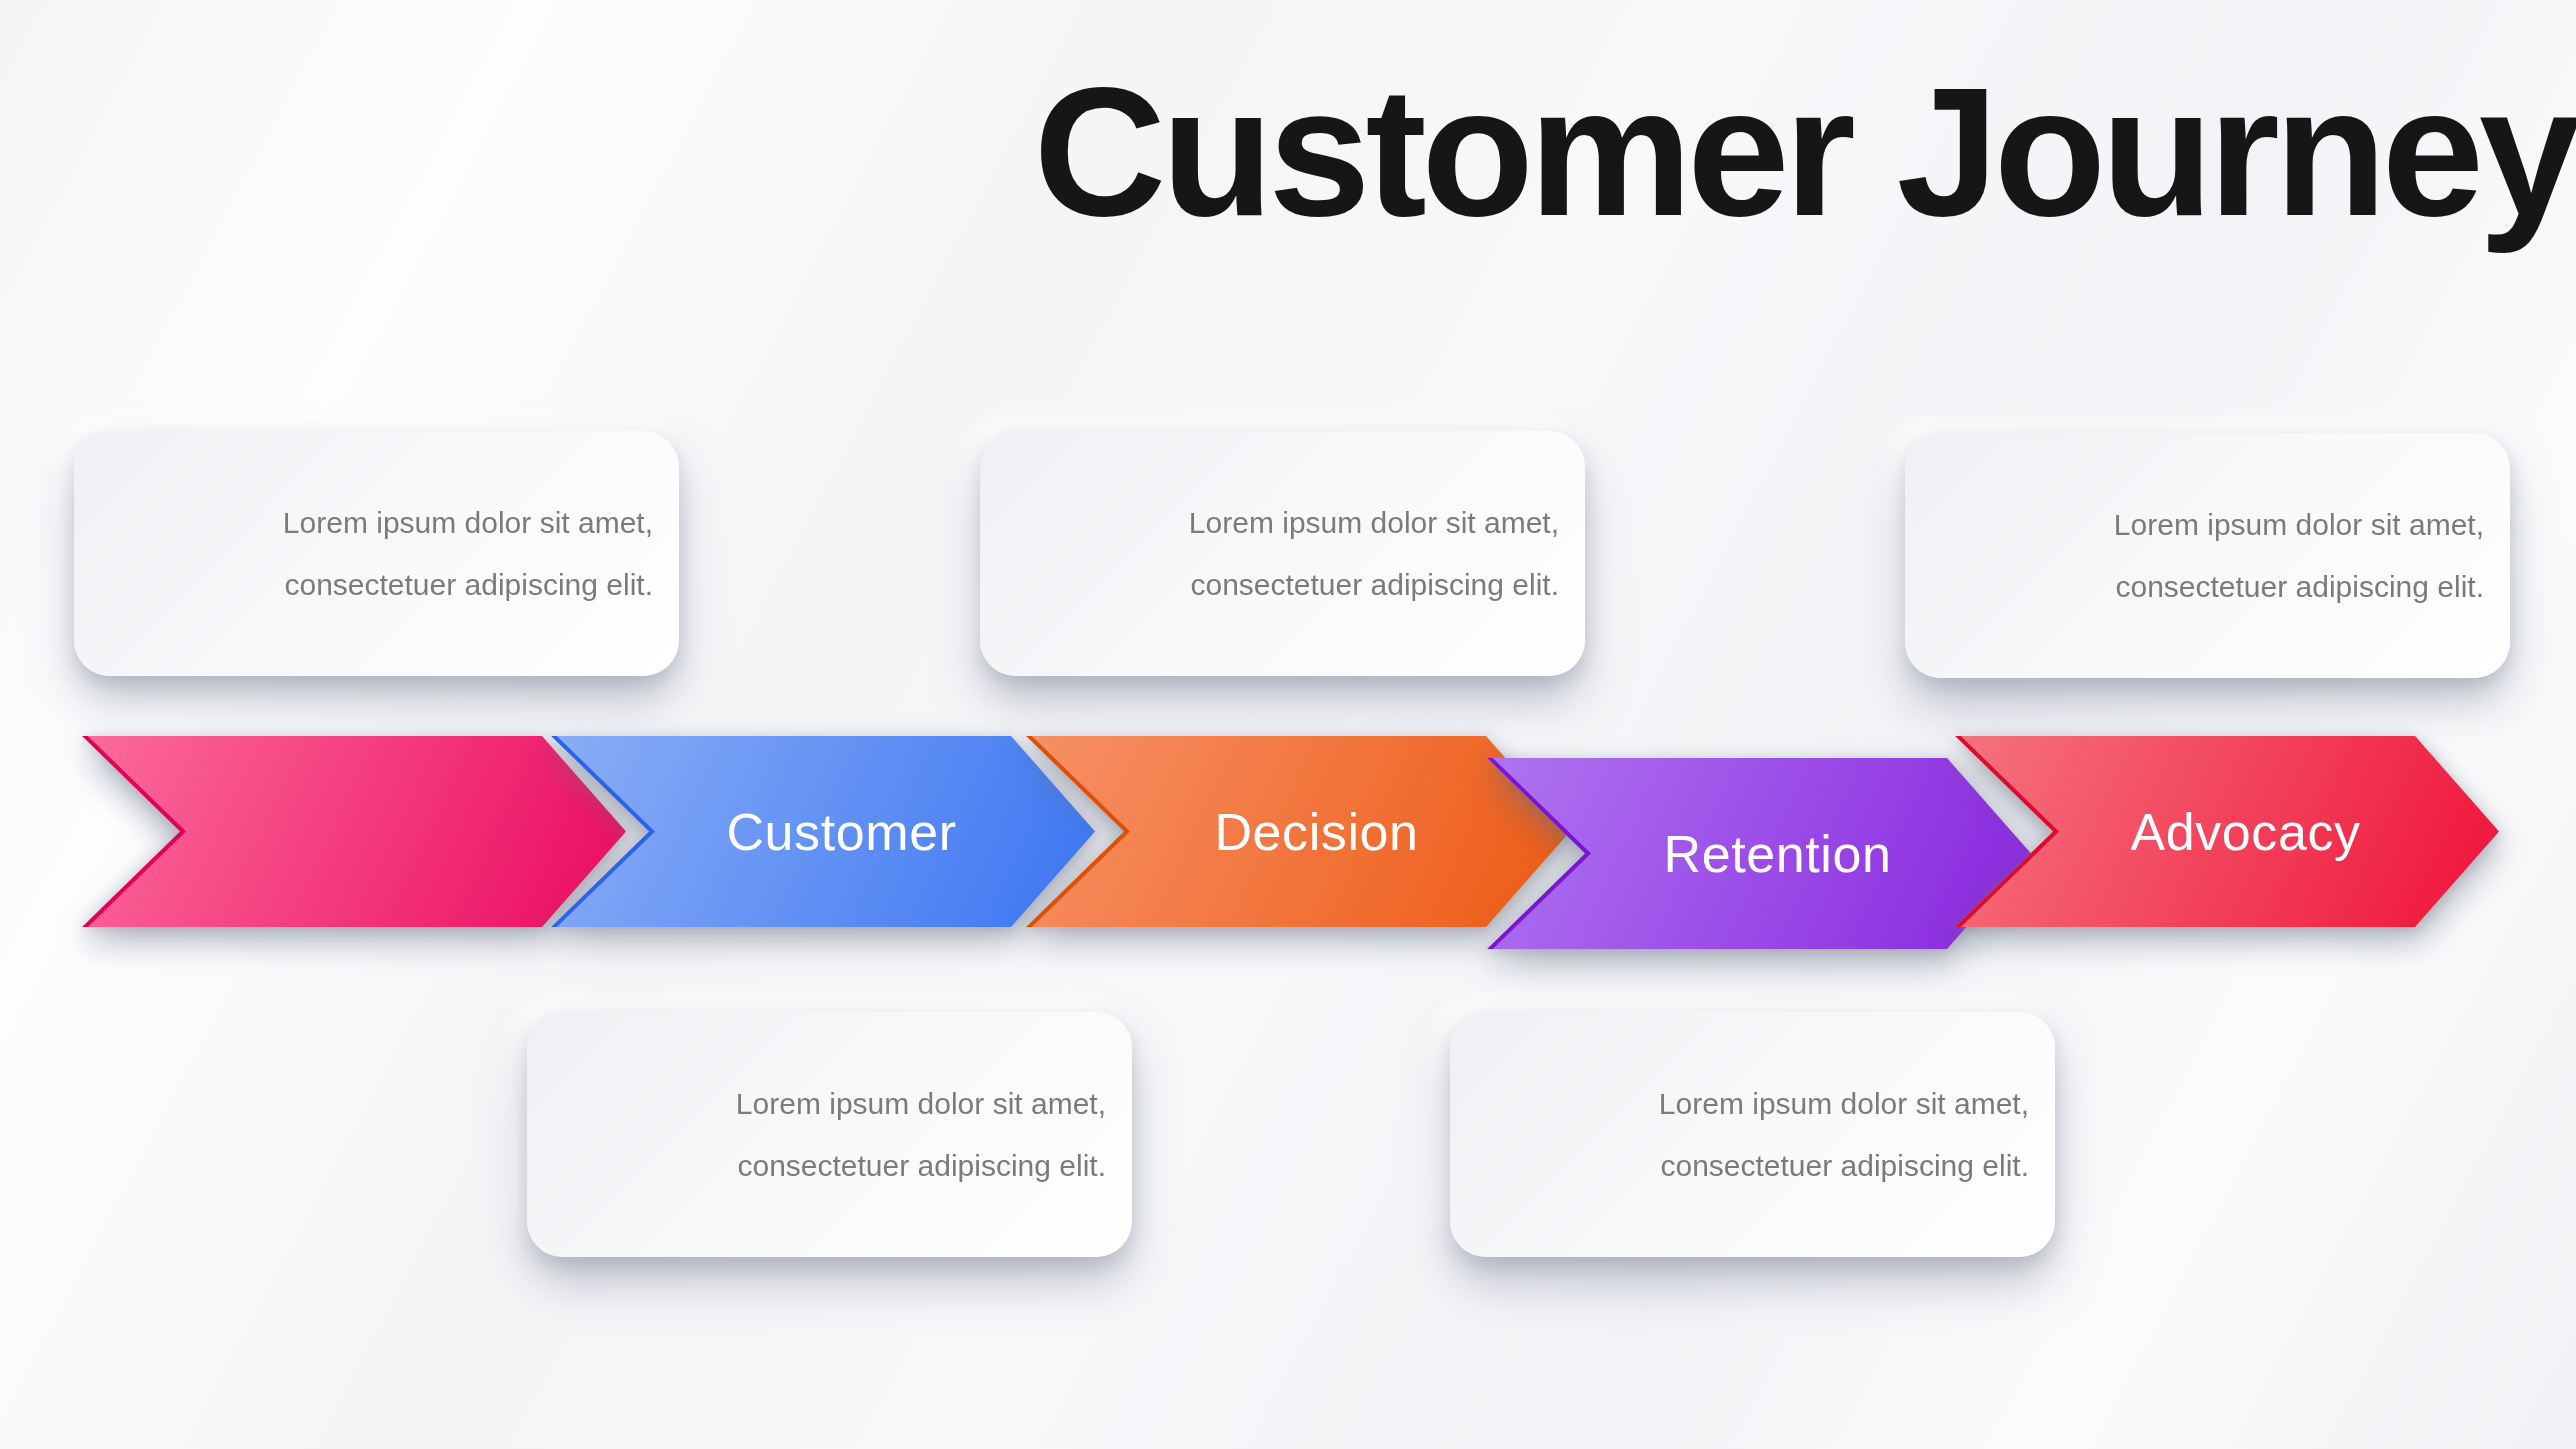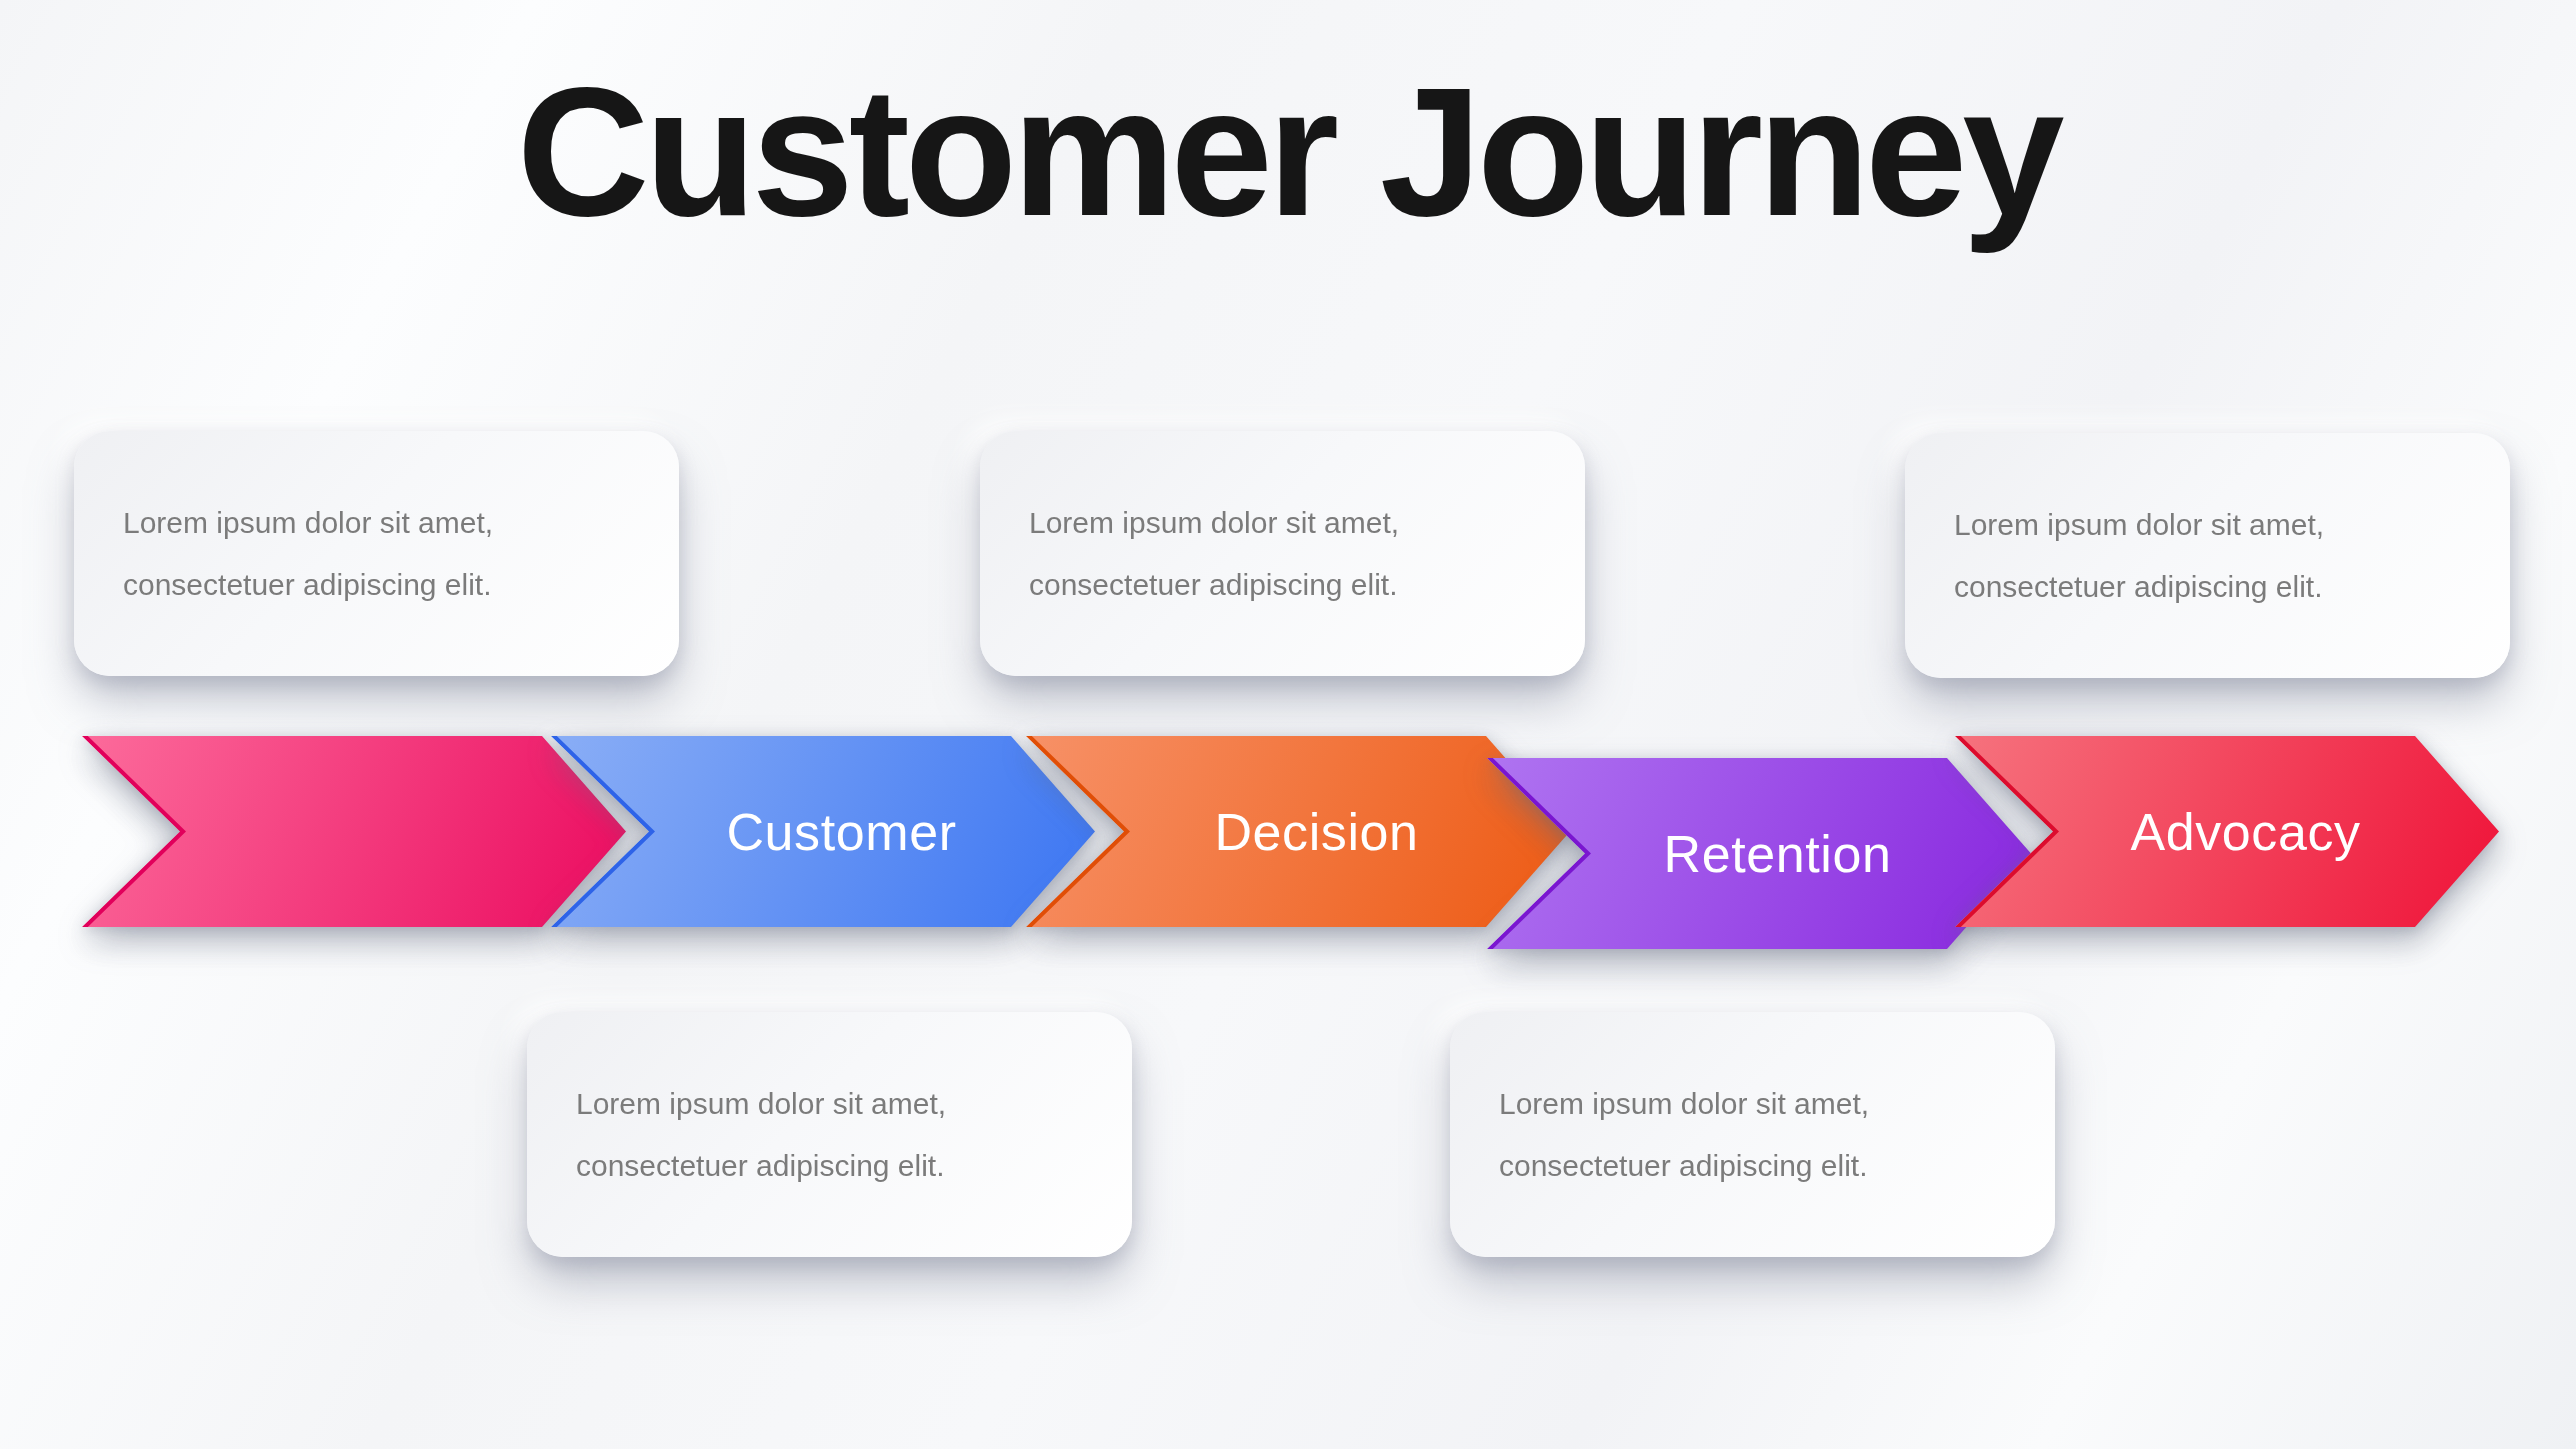--- a/index.html
+++ b/index.html
@@ -1,31 +1,30 @@
 <!DOCTYPE html>
 <html style="font-size:10.3px"><head>
 <meta charset="utf-8">
 <style>
-  * { margin:0; padding:0; box-sizing:border-box; }
+  * { margin:0; padding:0; box-sizing:border-box;text-align:right; }
   html,body {
     width:2576px; height:1449px;
     font-family:"Liberation Sans", sans-serif;
     overflow:hidden;
   }
   body {
     position:relative;
     background:
       linear-gradient(118deg, #f4f5f7 0%, #fcfdfe 16%, #f4f5f7 34%,
                       #f7f8fa 52%, #f2f3f6 70%, #fafbfc 84%, #eff1f4 100%);
   }
 
   
   .title {
     position:absolute; left:0; top:55px; width:100%;
-    text-align:center;
     font-size:184px; font-weight:bold; letter-spacing:-5.2px;
     color:#161616; line-height:1.05;
   }
 
   
   .card {
     position:absolute;
     width:605px; height:245px;
     border-radius:36px;
     background:linear-gradient(135deg, #eff0f3 0%, #f7f8fa 45%, #ffffff 100%);

